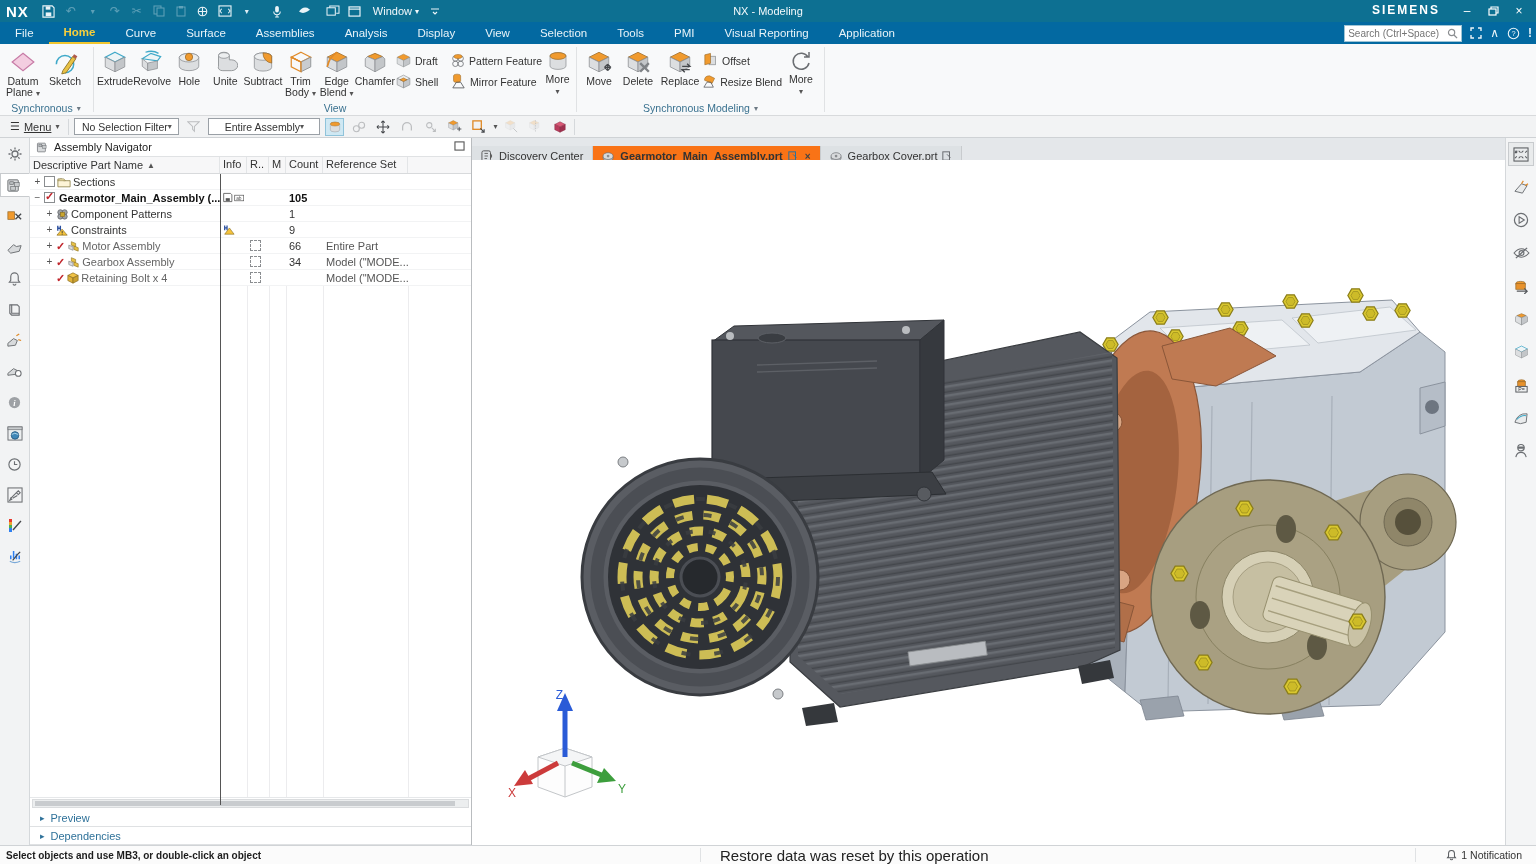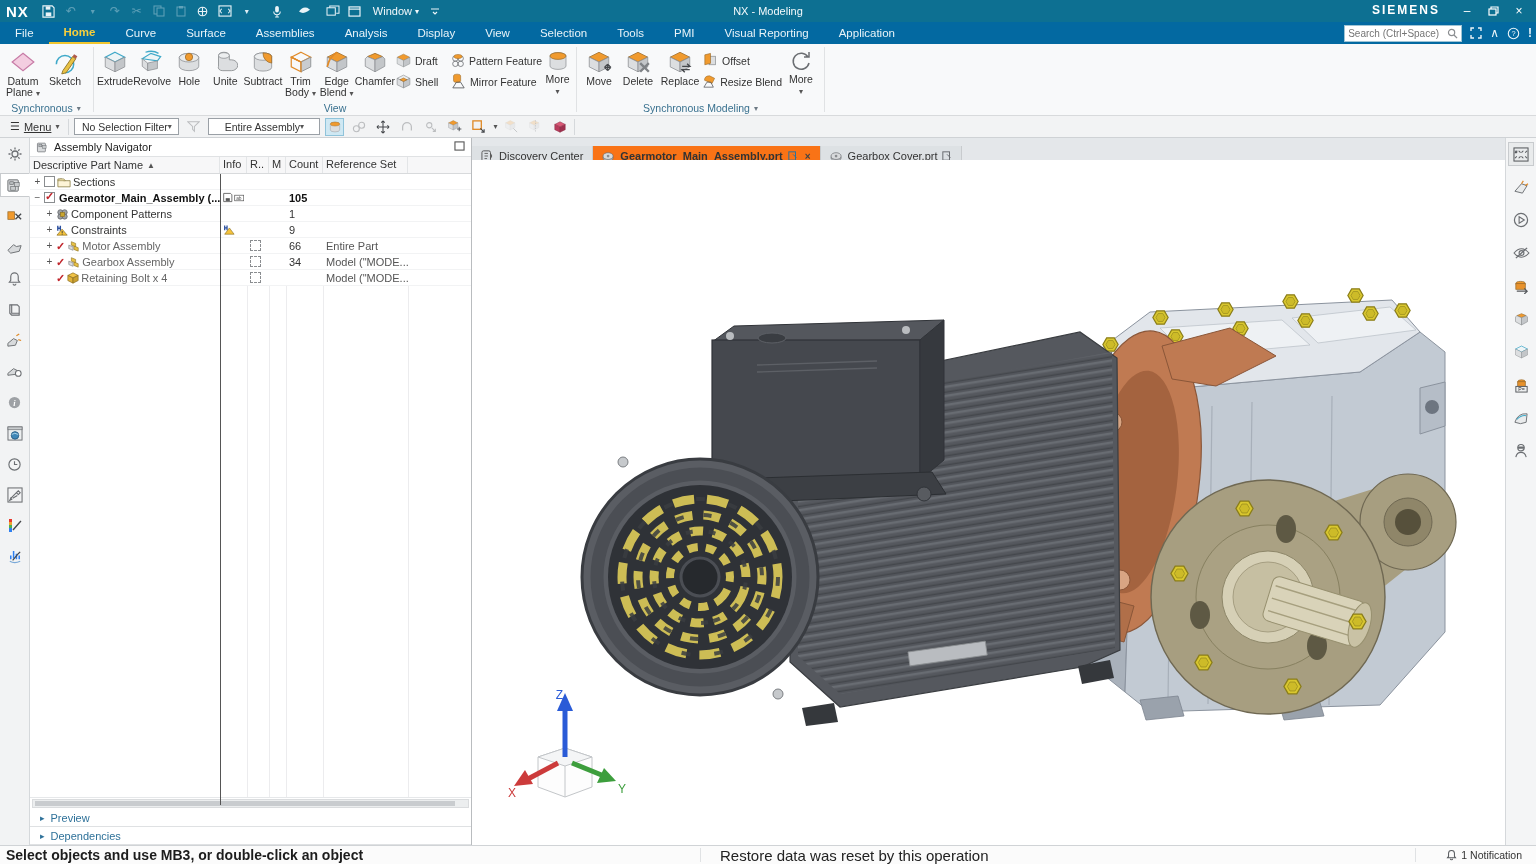--- a/index.html
+++ b/index.html
@@ -93,21 +93,21 @@
   .main{position:absolute;left:472px;top:138px;right:31px;bottom:19px}
   .tabbar{height:30px;background:#e4e7ea;display:flex;align-items:flex-end;border-bottom:2px solid #1d7fa4}
   .tab{height:20px;display:flex;align-items:center;gap:5px;padding:0 9px;font-size:11px;color:#333;background:#dde1e4;border-right:1px solid #c8cbce;cursor:default}
   .tab.active{background:#f97316;font-weight:bold}
   .tab .x{color:#444;font-size:10px;margin-left:2px}
   .viewport{position:absolute;left:0;right:0;top:22px;bottom:0;background:#fff;overflow:hidden}
 
   
   .statusbar{position:absolute;left:0;bottom:0;width:1536px;height:19px;background:#fbfbfb;border-top:1px solid #d0d3d6;
     display:flex;align-items:center;z-index:30}
-  .sb-left{font-weight:bold;color:#1c1c1c;padding:0 6px;font-size:14px}
+  .sb-left{font-weight:bold;color:#1c1c1c;padding:0 6px;font-size:10px}
   .sb-center{position:absolute;left:720px;color:#222;font-size:15px}
   .sb-right{position:absolute;right:14px;display:flex;align-items:center;gap:4px;color:#333;font-size:10.5px}
   .sb-div{position:absolute;top:2px;bottom:2px;width:1px;background:#e0e2e4}
 </style>
 </head>
 <body>
 
 <svg width="0" height="0" style="position:absolute">
   <defs>
     <symbol id="cube" viewBox="0 0 24 24">

